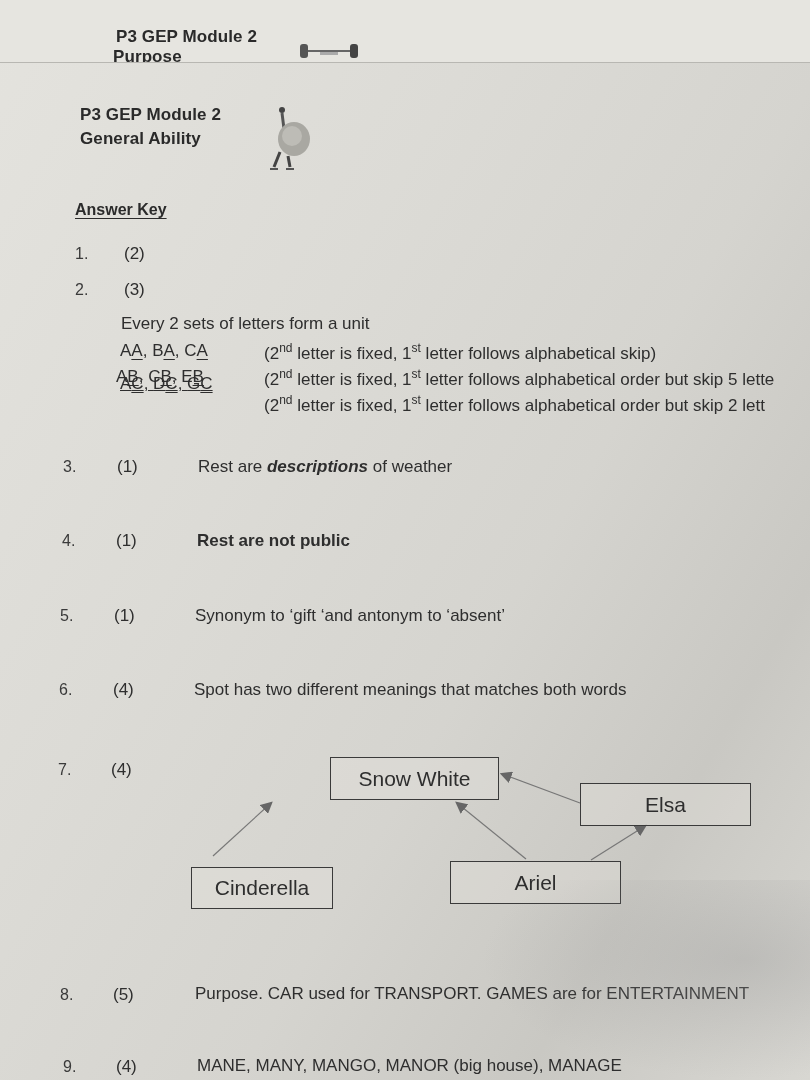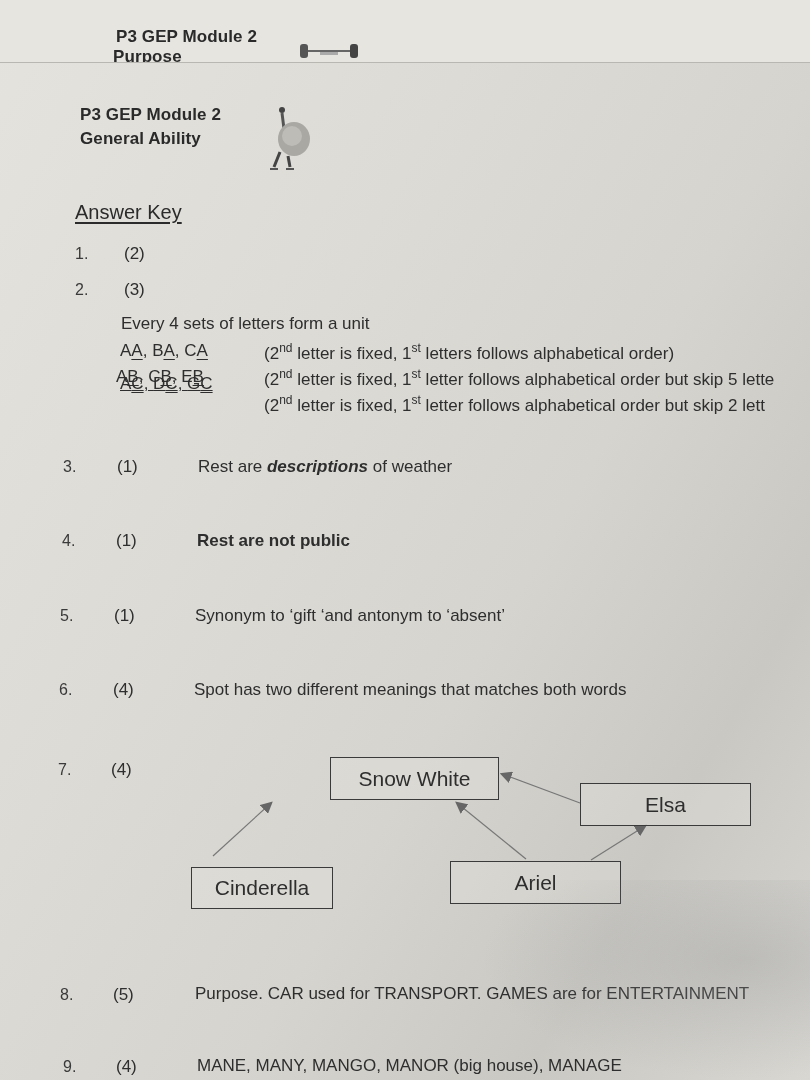--- a/index.html
+++ b/index.html
@@ -16,21 +16,21 @@
   }
   .top-strip {
     position:absolute; left:0; top:0; width:810px; height:62px;
     background:#e6e5e0; border-bottom:1px solid #b8b7b2;
   }
   .abs { position:absolute; white-space:nowrap; }
   .title { font-weight:bold; font-size:17px; color:#2a2a2a; letter-spacing:0.1px; }
   .body-text { font-size:17px; color:#2e2e2e; }
   .num { font-size:16px; color:#3a3a3a; }
   .u { text-decoration: underline; text-underline-offset:3px; }
-  .underline-title { font-weight:normal; font-size:20px; text-decoration:underline; text-underline-offset:3px; }
+  .underline-title { font-weight:bold; font-size:16px; text-decoration:underline; text-underline-offset:3px; }
   sup { font-size:12px; }
   .box {
     position:absolute; border:1.5px solid #3a3a3a; background:rgba(228,227,222,0.35);
     display:flex; align-items:center; justify-content:center; font-size:21px; color:#2e2e2e;
   }
 </style>
 </head>
 <body>
 
 <div class="top-strip"></div>
@@ -61,27 +61,27 @@
   </svg>
 </div>
 
 <div class="abs underline-title" style="left:75px; top:201px;">Answer Key</div>
 
 <div class="abs num" style="left:75px; top:245px;">1.</div>
 <div class="abs body-text" style="left:124px; top:244px;">(2)</div>
 
 <div class="abs num" style="left:75px; top:281px;">2.</div>
 <div class="abs body-text" style="left:124px; top:280px;">(3)</div>
-<div class="abs body-text" style="left:121px; top:314px;">Every 4 sets of letters form a unit</div>
+<div class="abs body-text" style="left:121px; top:314px;">Every 2 sets of letters form a unit</div>
 
 <div class="abs body-text" style="left:120px; top:341px;">
   <span>A</span><span class="u">A</span><span>, </span><span>B</span><span class="u">A</span><span>, </span><span>C</span><span class="u">A</span>
 </div>
 <div class="abs body-text" style="left:264px; top:341px;">
-  <span>(2</span><sup>nd</sup><span> letter is fixed, 1</span><sup>st</sup><span> letters follows alphabetical order)</span>
+  <span>(2</span><sup>nd</sup><span> letter is fixed, 1</span><sup>st</sup><span> letter follows alphabetical skip)</span>
 </div>
 
 <div class="abs body-text" style="left:116px; top:367px;">
   <span>A</span><span class="u">B</span><span>, </span><span>C</span><span class="u">B</span><span>, </span><span>E</span><span class="u">B</span>
 </div>
 <div class="abs body-text" style="left:264px; top:367px;">
   <span>(2</span><sup>nd</sup><span> letter is fixed, 1</span><sup>st</sup><span> letter follows alphabetical order but skip 5 lette</span>
 </div>
 
 <div class="abs body-text" style="left:120px; top:374px;text-decoration:underline;">

